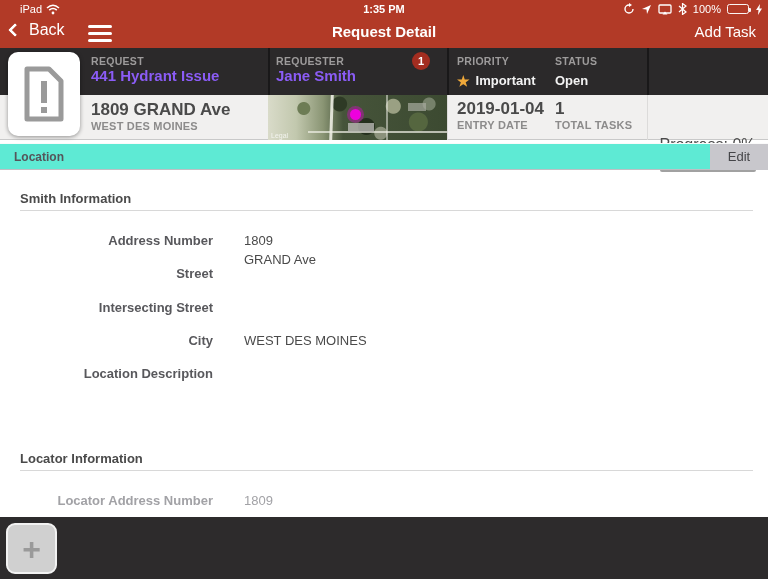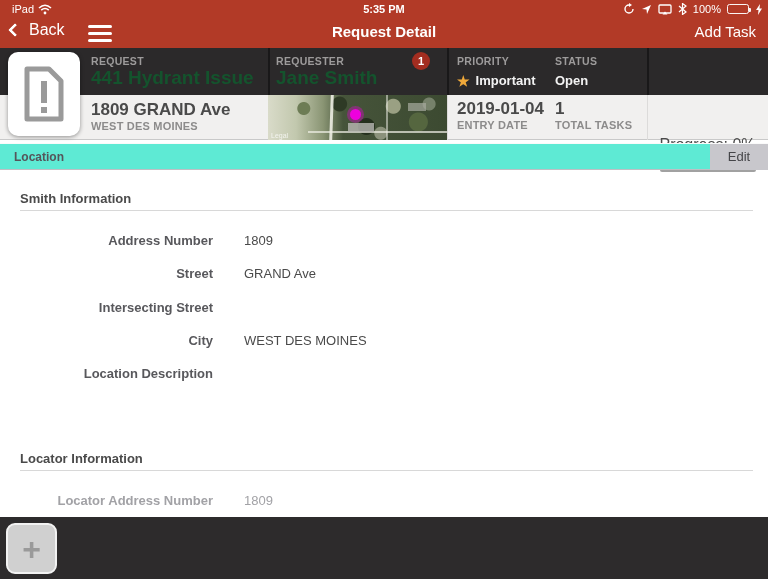--- a/index.html
+++ b/index.html
@@ -3,42 +3,42 @@
 <meta charset="utf-8">
 <style>
   * { margin:0; padding:0; box-sizing:border-box; }
   html,body { background:#555; }
   body { font-family:"Liberation Sans", sans-serif; }
   .screen { position:relative; width:768px; height:579px; background:#fff; overflow:hidden; margin:0 auto; }
 
   
   .topbar { position:absolute; left:0; top:0; width:768px; height:48px; background:#b23a27; color:#fff; }
   .statusrow { position:absolute; left:0; top:0; width:100%; height:18px; font-size:11px; font-weight:bold; }
-  .status-left { position:absolute; left:12px; top:3px; display:flex; align-items:center; gap:4px; font-weight:normal; }
+  .status-left { position:absolute; left:20px; top:3px; display:flex; align-items:center; gap:4px; font-weight:normal; }
   .status-time { position:absolute; left:0; right:0; top:3px; text-align:center; }
   .status-right { position:absolute; right:5px; top:3px; display:flex; align-items:center; gap:6px; font-weight:normal; }
   .battery { position:relative; width:22px; height:10px; border:1px solid rgba(255,255,255,.95); border-radius:2.5px; padding:1px; }
   .battery .fill { height:100%; width:100%; background:#53d769; border-radius:1px; }
   .battery:after { content:""; position:absolute; right:-3px; top:2.5px; width:2px; height:4px; background:rgba(255,255,255,.95); border-radius:0 1px 1px 0; }
   .navrow { position:absolute; left:0; top:18px; width:100%; height:30px; }
   .back-btn { position:absolute; left:10px; top:3px; display:flex; align-items:center; gap:9px; font-size:16px; color:#fff; cursor:pointer; }
   .chev { width:10px; height:10px; border-left:3px solid #fff; border-bottom:3px solid #fff; transform:rotate(45deg); border-radius:1px; }
   .list-btn { position:absolute; left:88px; top:7px; width:24px; height:17px; display:flex; flex-direction:column; justify-content:space-between; cursor:pointer; }
   .list-btn i { display:block; height:2.6px; background:#fff; border-radius:2px; }
   .nav-title { position:absolute; left:0; right:0; top:5px; text-align:center; font-size:15px; font-weight:bold; }
   .addtask { position:absolute; right:12px; top:5px; font-size:15px; cursor:pointer; }
 
   
   .summary { position:absolute; left:0; top:48px; width:768px; height:87px; }
   .sum-top { position:absolute; left:0; top:0; width:768px; height:47px; background:#2b292a; }
   .sum-bottom { position:absolute; left:0; top:47px; width:768px; height:45px; background:#f1f0ef; border-bottom:1px solid #c9c9c9; }
   .vdiv-d { position:absolute; top:0; width:2px; height:47px; background:#191819; }
   .vdiv-l { position:absolute; top:47px; width:1px; height:45px; background:#dcdbda; }
   .collabel { position:absolute; font-size:10.5px; font-weight:bold; color:#9d9b9b; letter-spacing:.3px; }
-  .colvalue-dark { position:absolute; font-size:19px; font-weight:bold; color:#14532d; }
+  .colvalue-dark { position:absolute; font-size:15px; font-weight:bold; color:#8b5cf6; }
   .colvalue-sm { position:absolute; font-size:13px; font-weight:bold; color:#f2f2f2; display:flex; align-items:center; gap:6px; }
   .star { color:#f0a93a; font-size:14px; line-height:1; }
   .bigval { position:absolute; font-size:17px; font-weight:bold; color:#4a4a4a; }
   .subval { position:absolute; font-size:11px; font-weight:bold; color:#8c8b8b; letter-spacing:.2px; }
   .badge { position:absolute; left:412px; top:4px; width:18px; height:18px; border-radius:50%; background:#a32d20; color:#fff; font-size:11px; font-weight:bold; display:flex; align-items:center; justify-content:center; }
   .doc-tile { position:absolute; left:8px; top:4px; width:72px; height:84px; background:#fff; border-radius:10px; box-shadow:0 1px 4px rgba(0,0,0,.4); display:flex; align-items:center; justify-content:center; }
   .progress-wrap { position:absolute; left:647px; top:51px; width:121px; }
   .progress-label { font-size:16px; font-weight:normal; color:#4a4a4a; text-align:center;margin-top:37px; }
   .progress-track { margin:4px auto 0; width:96px; height:14px; background:#a1a1a1; border-radius:2px; overflow:hidden; }
   .progress-fill { height:100%; background:#6f6f6f; width:0%; }
@@ -89,21 +89,21 @@
   <div class="topbar">
     <div class="statusrow">
       <div class="status-left">
         <span>iPad</span>
         <svg class="icon-svg" width="14" height="11" viewBox="0 0 14 11">
           <path d="M1 4 Q7 -1.5 13 4" fill="none" stroke="#fff" stroke-width="1.6"></path>
           <path d="M3.2 6.2 Q7 2.8 10.8 6.2" fill="none" stroke="#fff" stroke-width="1.6"></path>
           <circle cx="7" cy="9" r="1.4" fill="#fff"></circle>
         </svg>
       </div>
-      <div class="status-time">5:35 PM</div>
+      <div class="status-time">1:35 PM</div>
       <div class="status-right">
         <svg class="icon-svg" width="12" height="12" viewBox="0 0 12 12">
           <path d="M10 6 A4 4 0 1 1 6 2" fill="none" stroke="#fff" stroke-width="1.4"></path>
           <path d="M6 0 L9 2 L6 4 Z" fill="#fff"></path>
         </svg>
         <svg class="icon-svg" width="11" height="11" viewBox="0 0 11 11">
           <path d="M10 1 L1 5 L5.5 5.5 L6 10 Z" fill="#fff"></path>
         </svg>
         <svg class="icon-svg" width="14" height="11" viewBox="0 0 14 11">
           <rect x="1" y="1" width="12" height="8" rx="1" fill="none" stroke="#fff" stroke-width="1.3"></rect>
@@ -200,21 +200,21 @@
     <div class="edit-btn">Edit</div>
   </div>
 
   <div class="heading" style="top:191px;">Smith Information</div>
   <div class="rule" style="top:210px;"></div>
 
   <div class="f-label" style="top:233px;">Address Number</div>
   <div class="f-value" style="top:233px;">1809</div>
 
   <div class="f-label" style="top:266px;">Street</div>
-  <div class="f-value" style="top:266px;">GRAND Ave</div>
+  <div class="f-value" style="top:252px;">GRAND Ave</div>
 
   <div class="f-label" style="top:300px;text-align:right;">Intersecting Street</div>
   <div class="f-value" style="top:300px;"></div>
 
   <div class="f-label" style="top:333px;">City</div>
   <div class="f-value" style="top:333px;">WEST DES MOINES</div>
 
   <div class="f-label" style="top:366px;">Location Description</div>
   <div class="f-value" style="top:366px;"></div>
 

